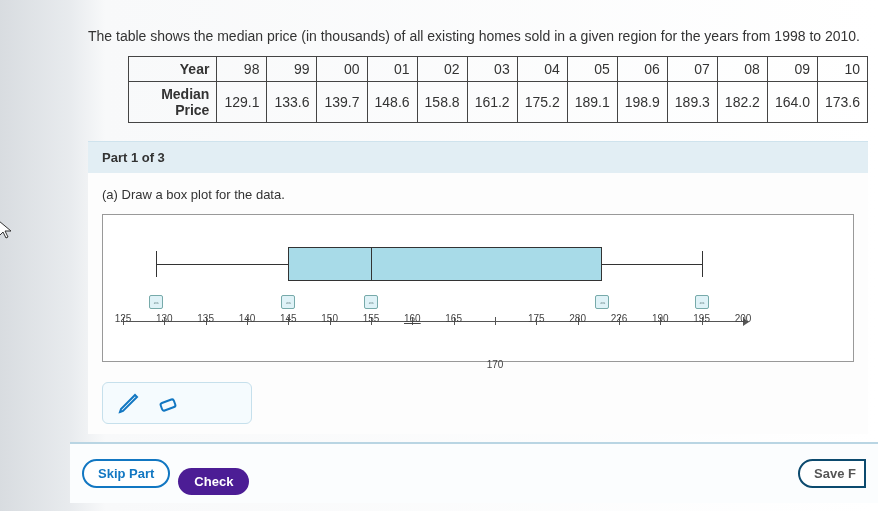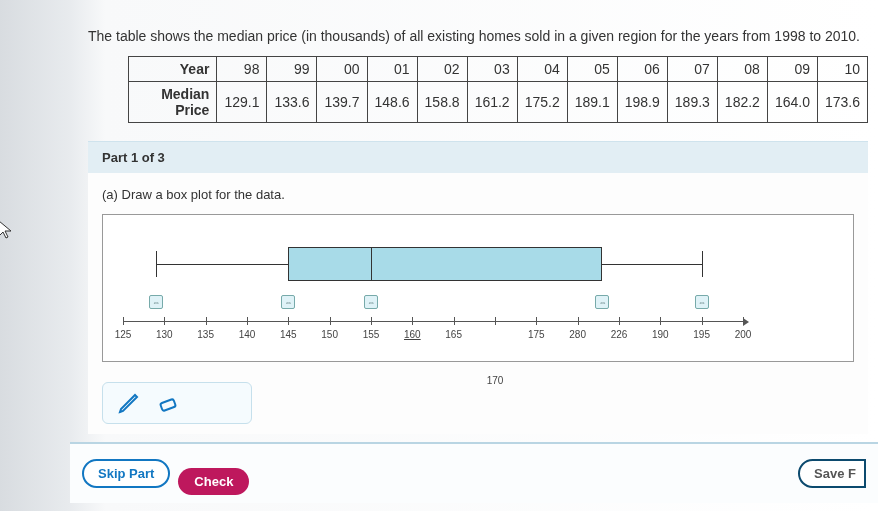--- a/index.html
+++ b/index.html
@@ -86,21 +86,21 @@
     background: #555;
   }
   .tick {
     position: absolute;
     top: 78px;
     width: 1px; height: 8px;
     background: #555;
   }
   .tick-label {
     position: absolute;
-    top: 90px;
+    top: 74px;
     font-size: 10px;
     transform: translateX(-50%);
     color: #444;
   }
   .arrow {
     position: absolute;
     top: 79px; right: -6px;
     width: 0; height: 0;
     border-left: 6px solid #555;
     border-top: 4px solid transparent;
@@ -160,21 +160,21 @@
     background: #fff;
     color: #1277c2;
     border-radius: 18px;
     padding: 5px 14px;
     font-size: 13px;
     font-weight: bold;
     cursor: pointer;
   }
   .btn-solid {
     border: none;
-    background: #be185d;
+    background: #4c1d95;
     color: #fff;
     border-radius: 18px;
     padding: 6px 16px;
     font-size: 13px;
     font-weight: bold;
     cursor: pointer;
     margin-top: 16px;
   }
   .btn-save {
     border: 2px solid #0c4a6e;

